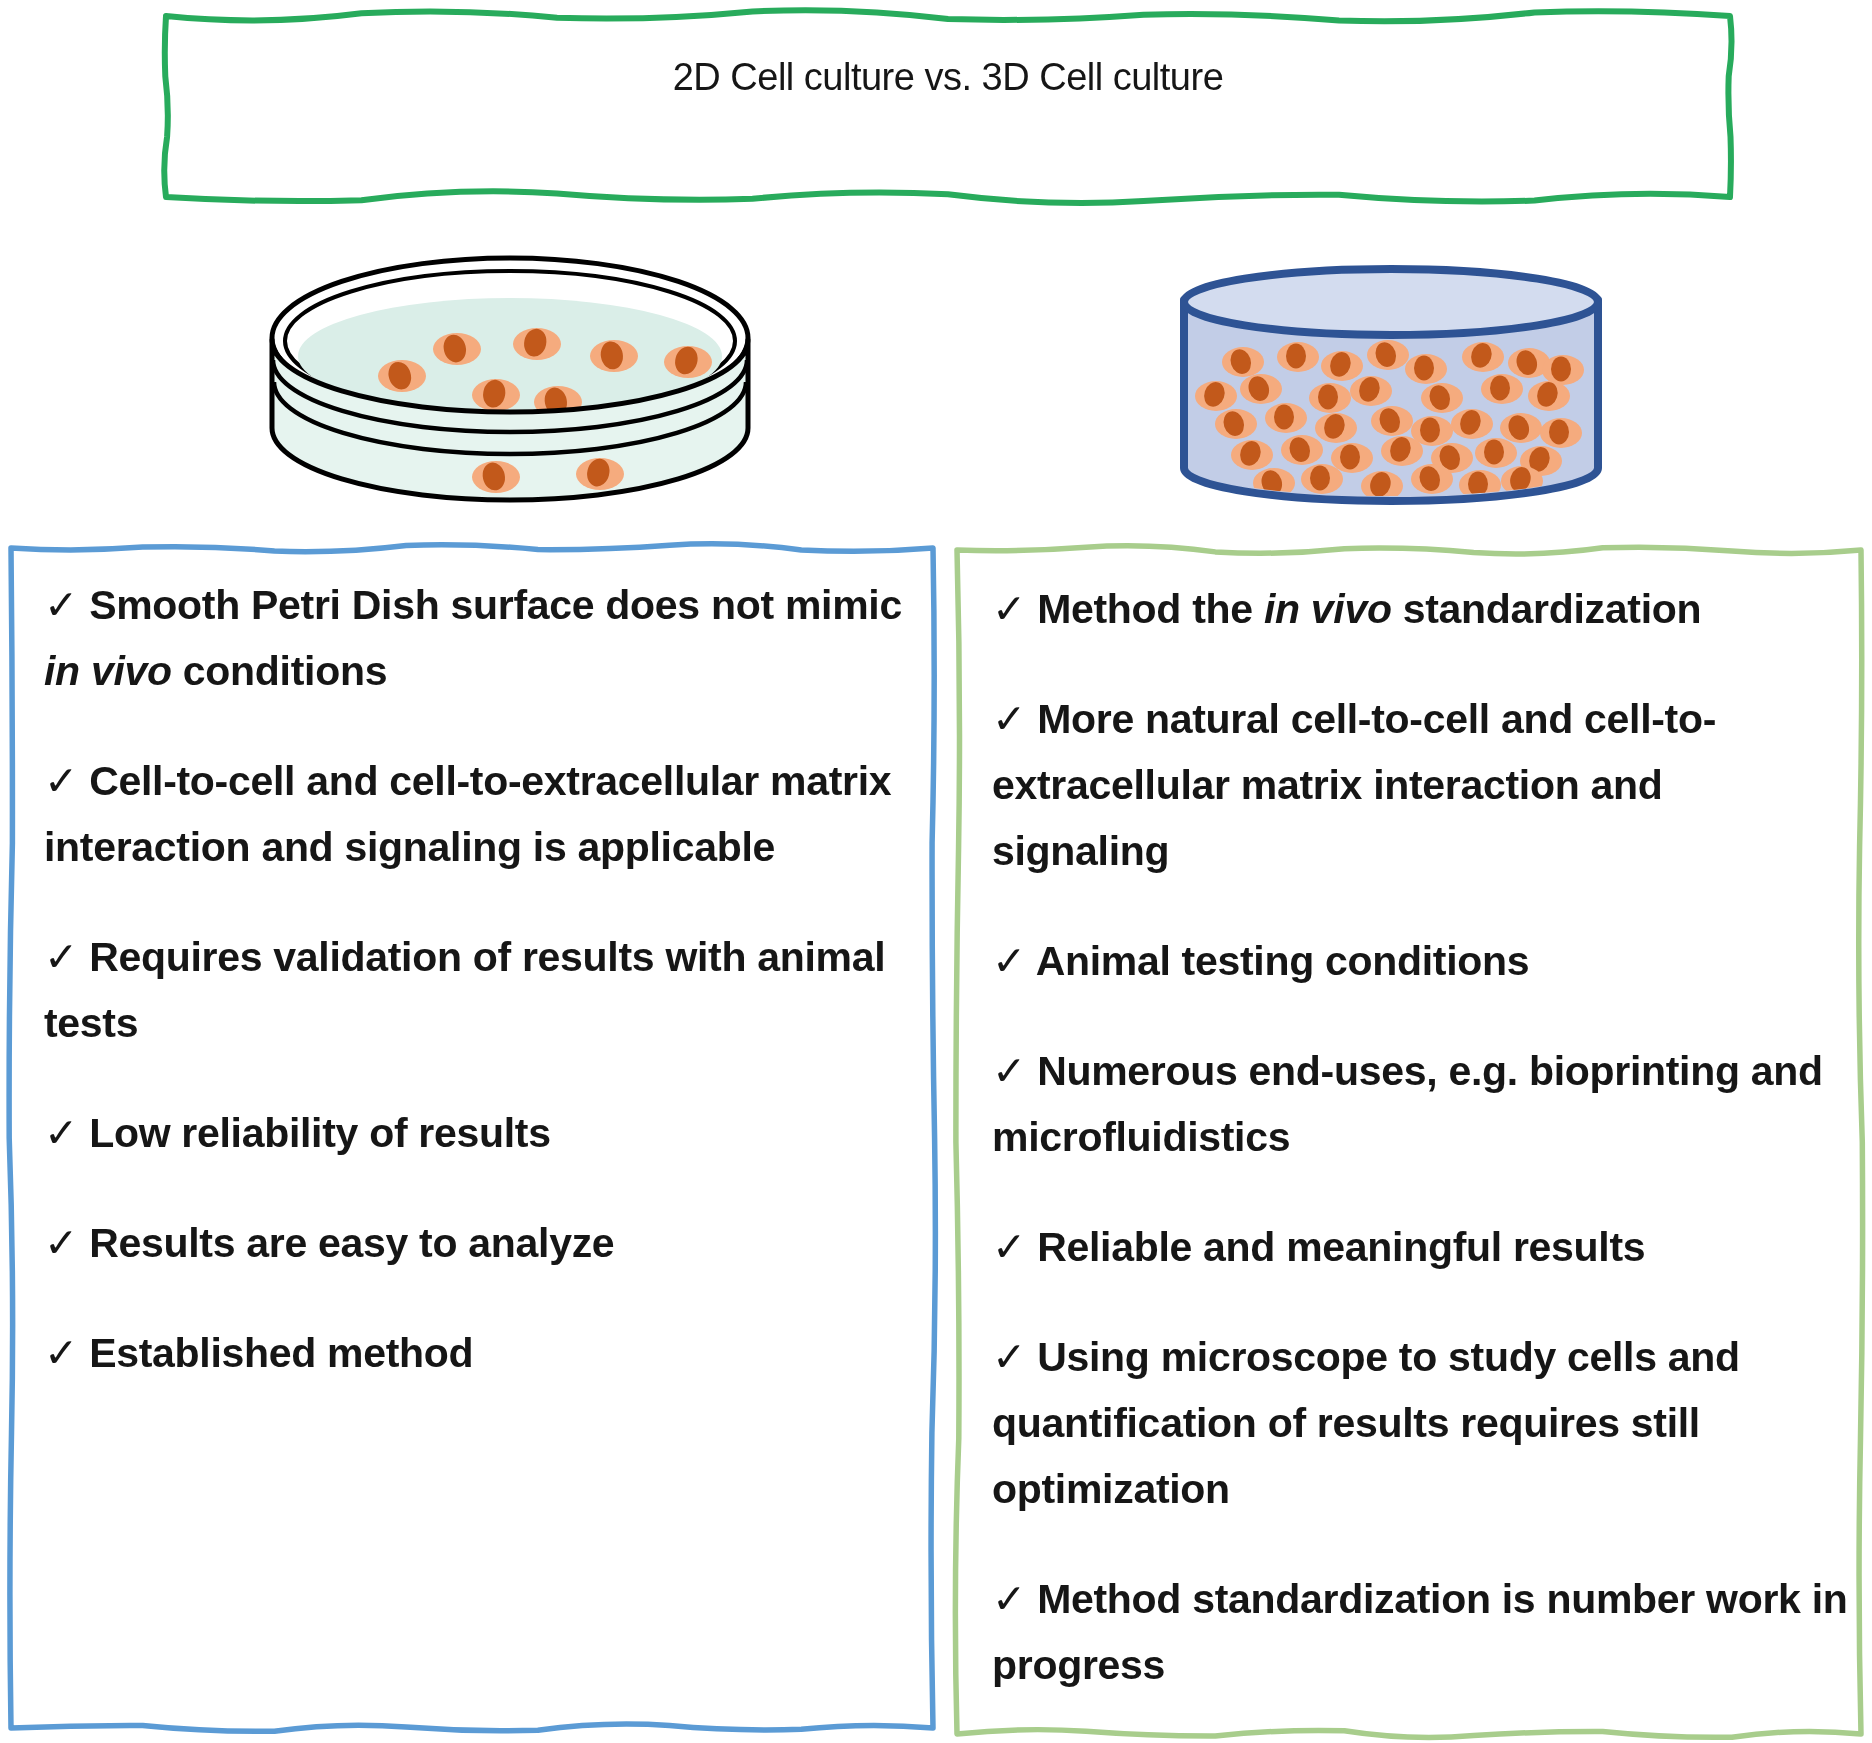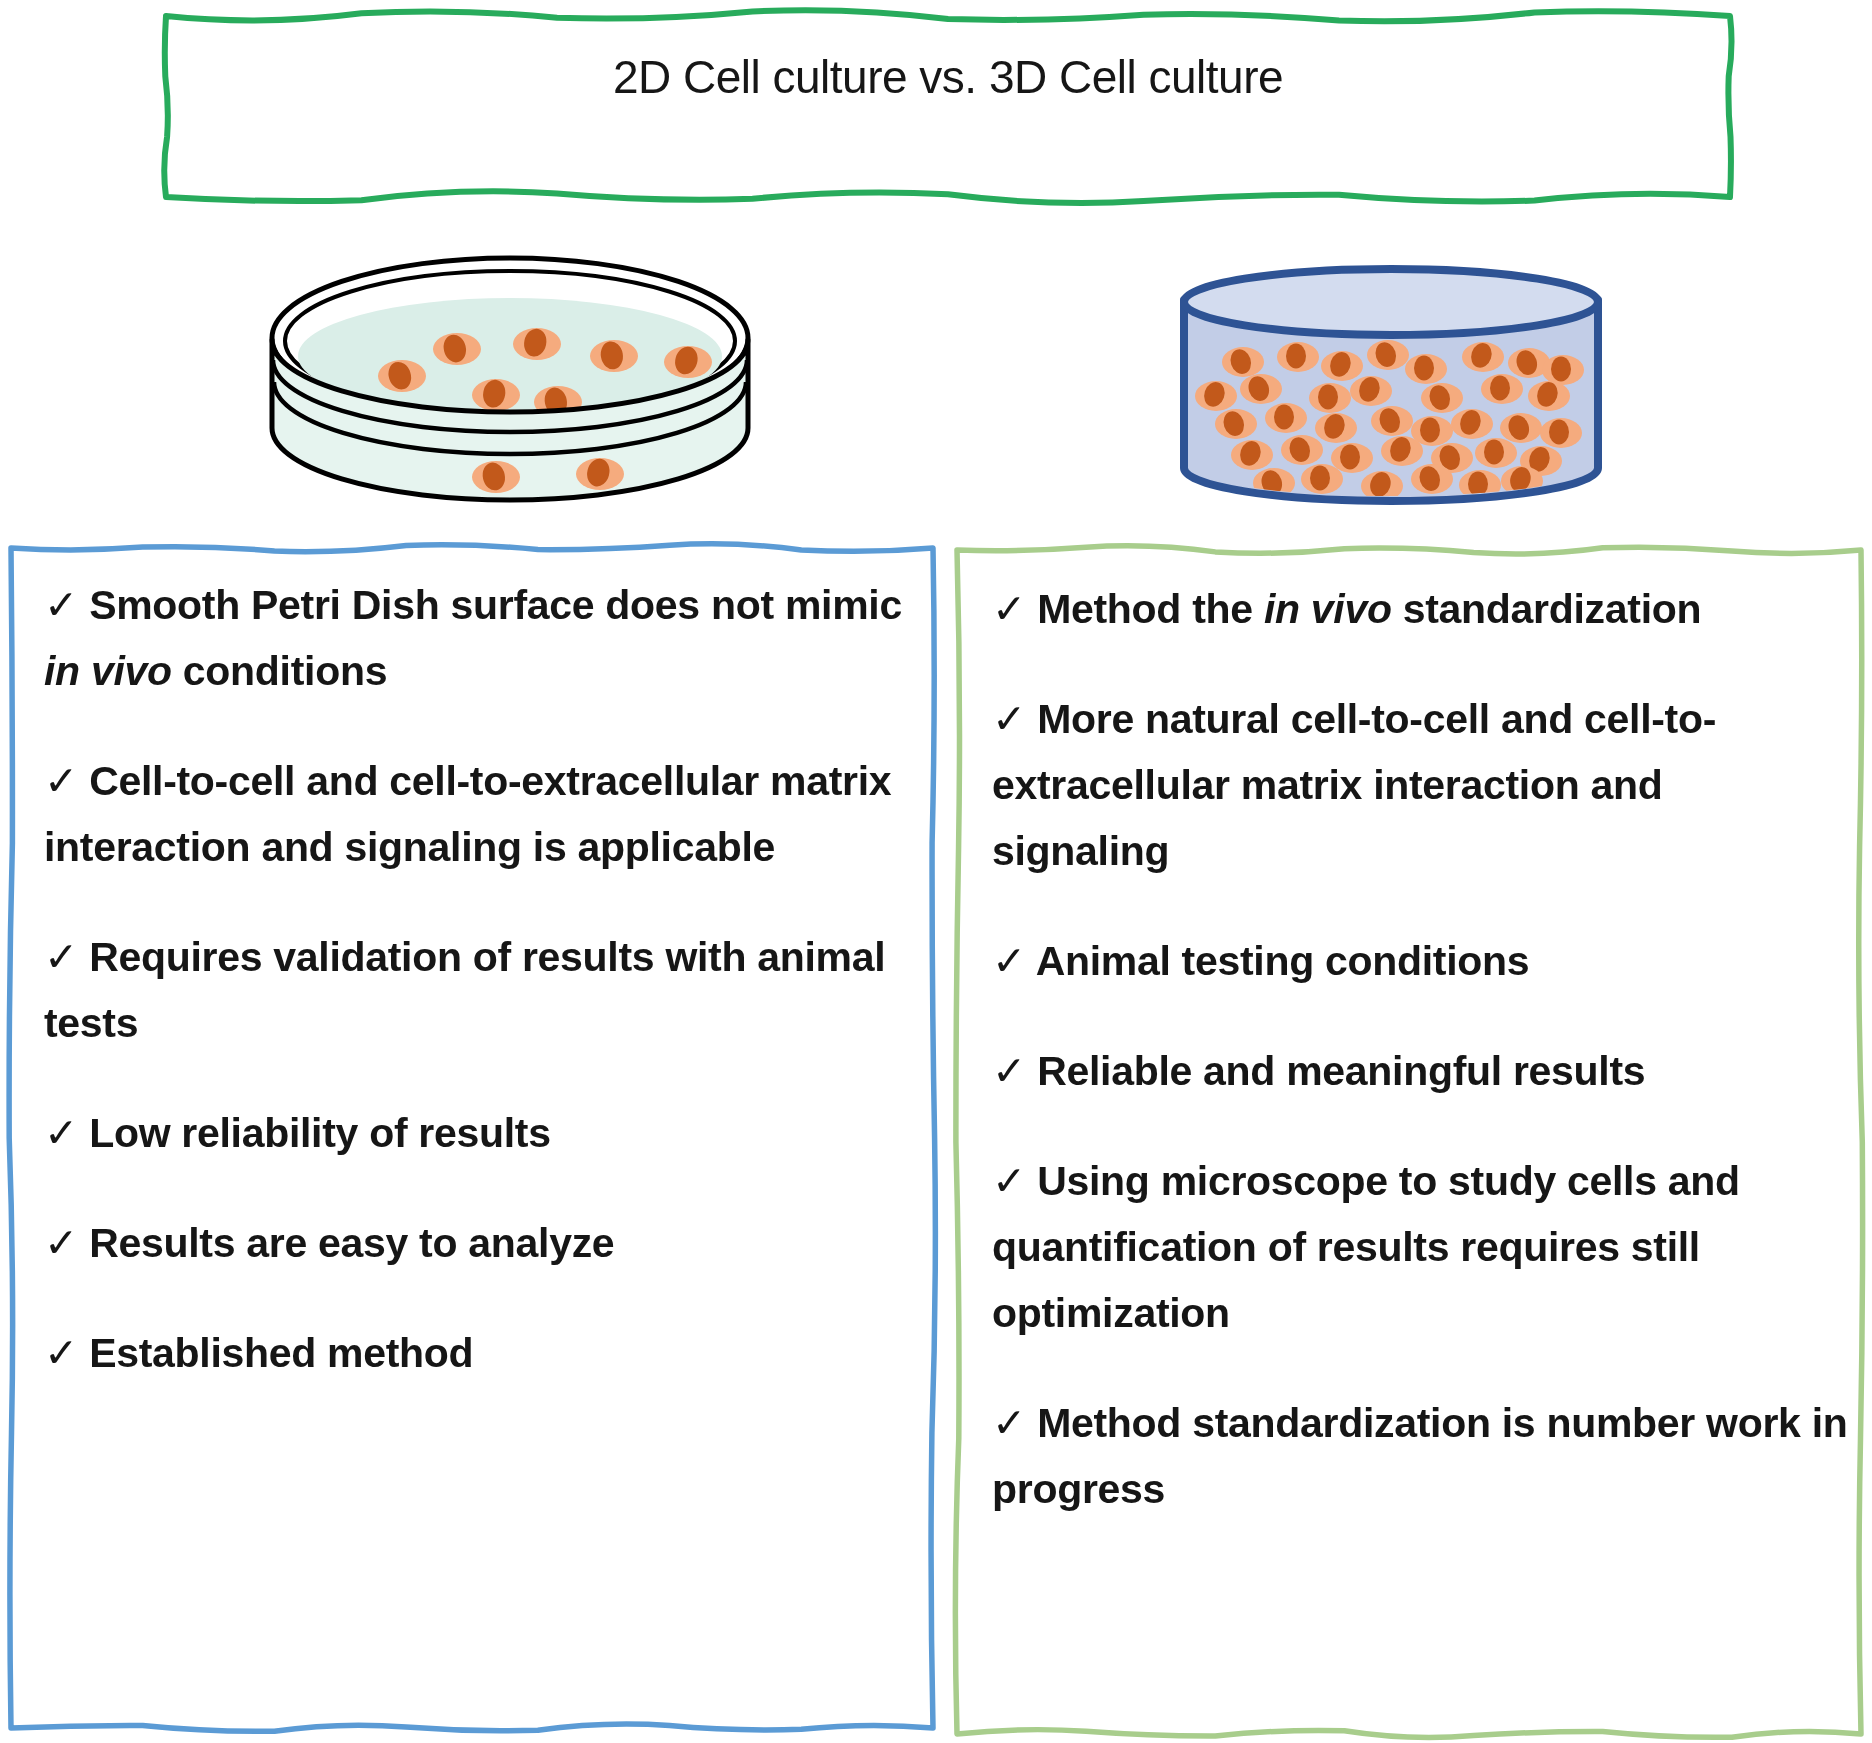--- a/index.html
+++ b/index.html
@@ -3,21 +3,21 @@
 <meta charset="utf-8">
 <style>
   html,body{margin:0;padding:0;background:#ffffff;}
   .canvas{
     position:relative;width:1872px;height:1743px;background:#ffffff;overflow:hidden;
     font-family:"Liberation Sans","DejaVu Sans",sans-serif;color:#161616;
   }
   #scene{position:absolute;left:0;top:0;width:1872px;height:1743px;}
   .title{
     position:absolute;left:170px;top:42px;width:1556px;
-    text-align:center;font-size:46px;line-height:70px;letter-spacing:-0.5px;
+    text-align:center;font-size:38px;line-height:70px;letter-spacing:-0.5px;
     color:#161616;
   }
   .panel-text{position:absolute;font-size:41px;line-height:66px;letter-spacing:-0.3px;font-weight:bold;}
   #left-text{left:44px;top:572px;width:858px;}
   #right-text{left:992px;top:576px;width:856px;}
   .item{margin:0 0 44px 0;}
   .item em{font-style:italic;}
 </style>
 </head>
 <body>
@@ -243,18 +243,19 @@
       <p class="item"><span>✓ </span><span>Cell-to-cell and cell-to-extracellular matrix interaction and signaling is applicable</span></p>
       <p class="item"><span>✓ </span><span>Requires validation of results with animal tests</span></p>
       <p class="item"><span>✓ </span><span>Low reliability of results</span></p>
       <p class="item"><span>✓ </span><span>Results are easy to analyze</span></p>
       <p class="item"><span>✓ </span><span>Established method</span></p>
     </div>
   <div id="right-text" class="panel-text">
       <p class="item"><span>✓ </span><span>Method the </span><em>in vivo</em><span> standardization</span></p>
       <p class="item"><span>✓ </span><span>More natural cell-to-cell and cell-to-extracellular matrix interaction and signaling</span></p>
       <p class="item"><span>✓ </span><span>Animal testing conditions</span></p>
+      <p class="item"><span>✓ </span><span>Numerous end-uses, e.g. bioprinting and microfluidistics</span></p>
       <p class="item"><span>✓ </span><span>Reliable and meaningful results</span></p>
       <p class="item"><span>✓ </span><span>Using microscope to study cells and quantification of results requires still optimization</span></p>
       <p class="item"><span>✓ </span><span>Method standardization is number work in progress</span></p>
     </div>
 
 </div>
 
 </body></html>

